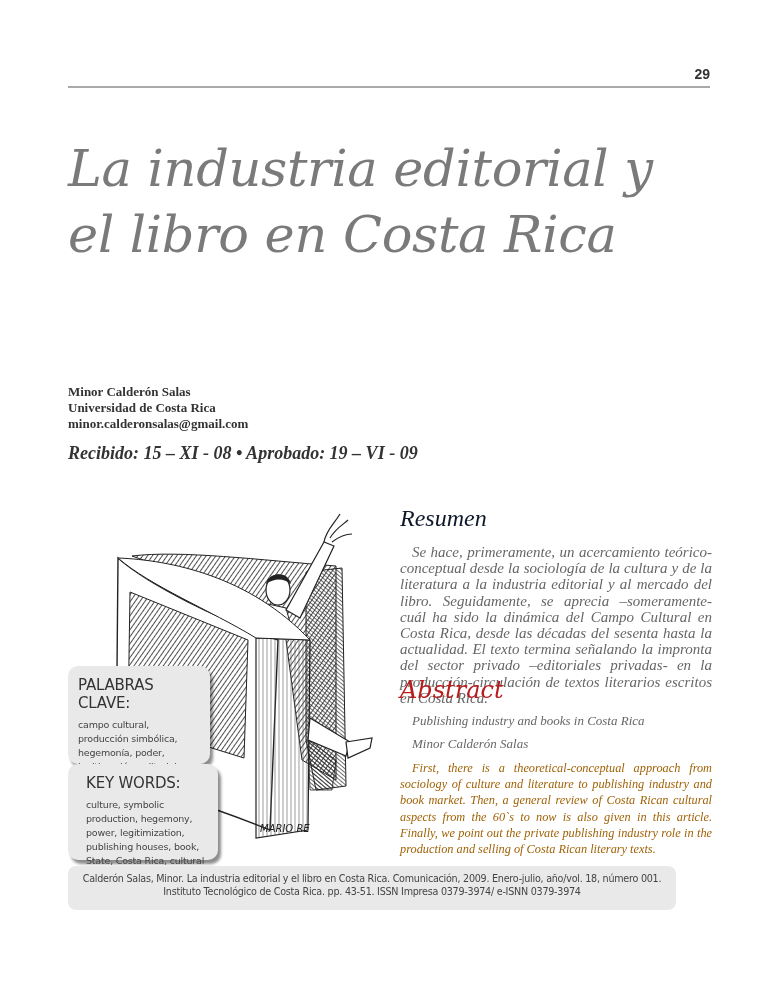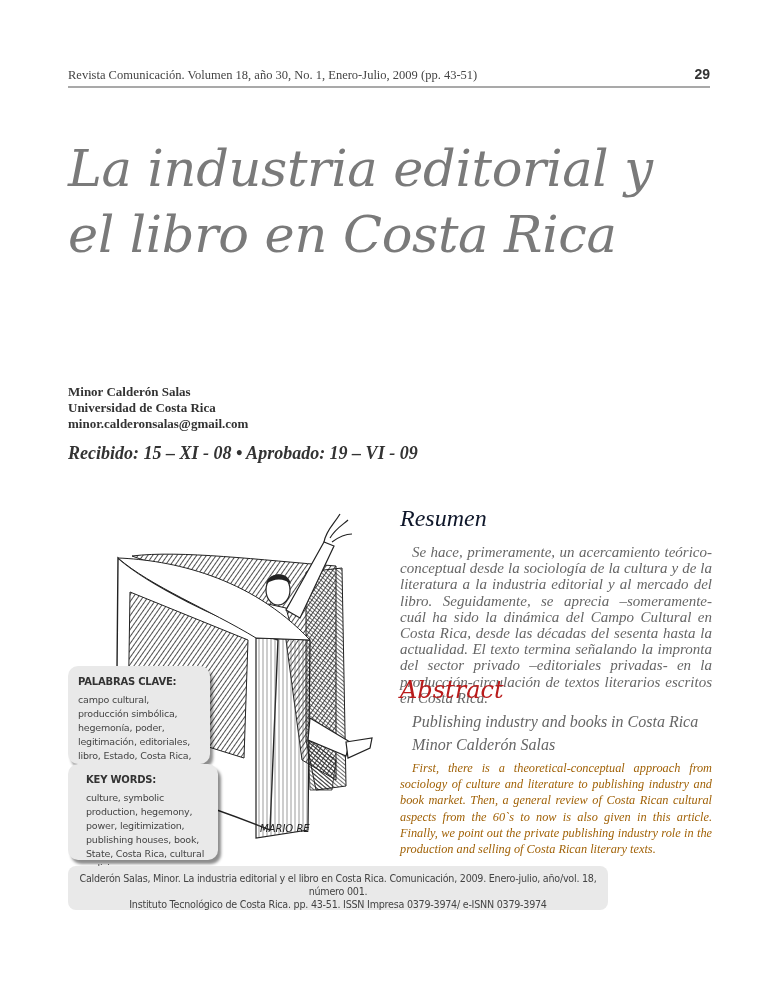--- a/index.html
+++ b/index.html
@@ -10,41 +10,40 @@
   .running-head .page-no { position: absolute; right: 0; top: -2px; font-size: 14px; font-weight: bold; color: #333; font-family: "Liberation Sans", sans-serif; }
 
   .title { position: absolute; left: 66px; top: 134px; margin: 2px; font-family: "DejaVu Serif", serif; font-style: italic; font-weight: normal; font-size: 51px; line-height: 66px; color: #7a7a7a; letter-spacing: -0.3px; }
 
   .author-block { position: absolute; left: 68px; top: 384px; font-size: 13px; font-weight: bold; line-height: 16px; color: #333; }
   .dates { position: absolute; left: 68px; top: 443px; font-size: 18px; font-weight: bold; color: #333; font-style: italic; }
 
   .illustration { position: absolute; left: 110px; top: 490px; width: 270px; height: 360px; }
 
   .kw-box { position: absolute; background: #e9e9e9; border-radius: 10px; box-shadow: 3px 4px 3px rgba(0,0,0,0.45); font-family: "DejaVu Sans", sans-serif; color: #444; }
-  .kw-box .kw-title { font-size: 10px; font-weight: bold; color: #333; margin: 0 0 6px 0; letter-spacing: -0.2px; }
+  .kw-box .kw-title { font-size: 15px; font-weight: normal; color: #333; margin: 0 0 6px 0; letter-spacing: -0.2px; }
   .kw-box .kw-text { font-size: 9.5px; line-height: 14px; letter-spacing: -0.2px; }
   .kw-es { left: 68px; top: 666px; width: 120px; height: 88px; padding: 10px 12px 0 10px; }
   .kw-en { left: 68px; top: 764px; width: 120px; height: 86px; padding: 10px 12px 0 18px; }
 
   .resumen-h { position: absolute; left: 400px; top: 505px; font-size: 24px; font-style: italic; color: #0f172a; font-family: "Liberation Serif", serif; }
   .resumen-body { position: absolute; left: 400px; top: 544px; width: 312px; font-size: 15px; line-height: 16.2px; font-style: italic; color: #666; text-align: justify; text-indent: 12px; }
 
   .abstract-h { position: absolute; left: 400px; top: 676px; font-size: 24px; font-style: italic; color: #b91c1c; font-family: "DejaVu Serif", serif; }
-  .abstract-sub { position: absolute; left: 412px; font-size: 16px; font-style: italic; color: #666; }
+  .abstract-sub { position: absolute; left: 412px; font-size: 13px; font-style: italic; color: #666; }
   .abstract-title { top: 713px; }
   .abstract-author { top: 736px; }
   .abstract-body { position: absolute; left: 400px; top: 760px; width: 312px; font-size: 12.3px; line-height: 16.2px; font-style: italic; color: #a16207; text-align: justify; text-indent: 12px; }
 
-  .citation { position: absolute; left: 68px; top: 866px; width: 540px; height: 38px; background: #e9e9e9; border-radius: 8px; font-family: "DejaVu Sans", sans-serif; font-size: 9.6px; line-height: 13px; color: #444; text-align: center; padding-top: 6px; letter-spacing: -0.25px; }
+  .citation { position: absolute; left: 68px; top: 866px; width: 608px; height: 38px; background: #e9e9e9; border-radius: 8px; font-family: "DejaVu Sans", sans-serif; font-size: 9.6px; line-height: 13px; color: #444; text-align: center; padding-top: 6px; letter-spacing: -0.25px; }
 </style>
 </head>
 <body>
 
 <div class="running-head">
-  <span class="journal">Revista Comunicación. Volumen 18, año 30, No. 1, Enero-Julio, 2009 (pp. 43-51)</span>
   <span class="page-no">29</span>
 </div>
 
 <h1 class="title">
   <span>La industria editorial y</span><br>
   <span>el libro en Costa Rica</span>
 </h1>
 
 <div class="author-block">
   <div>Minor Calderón Salas</div>

